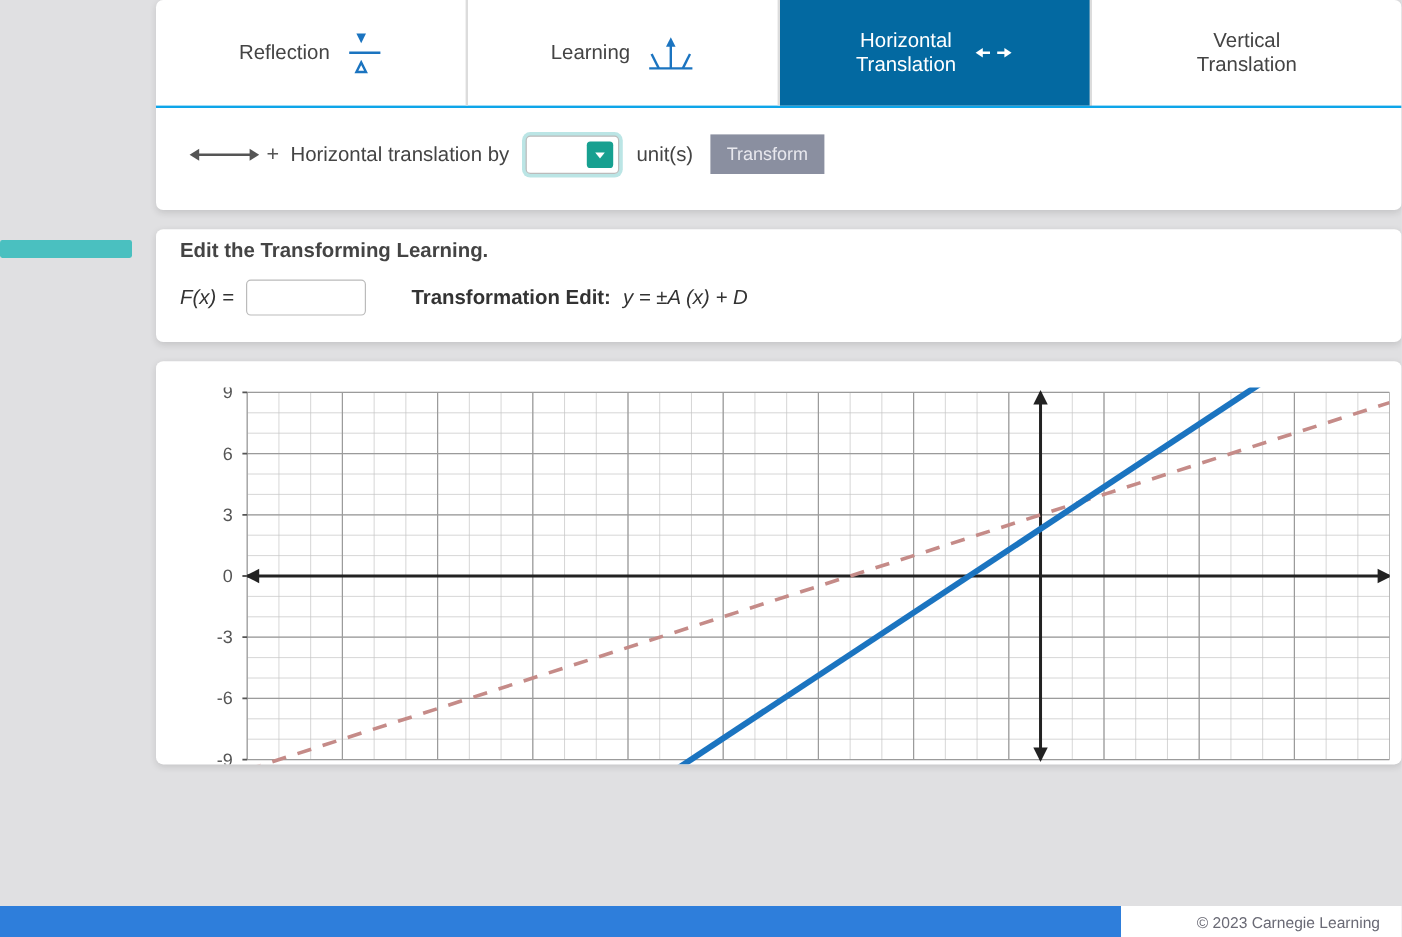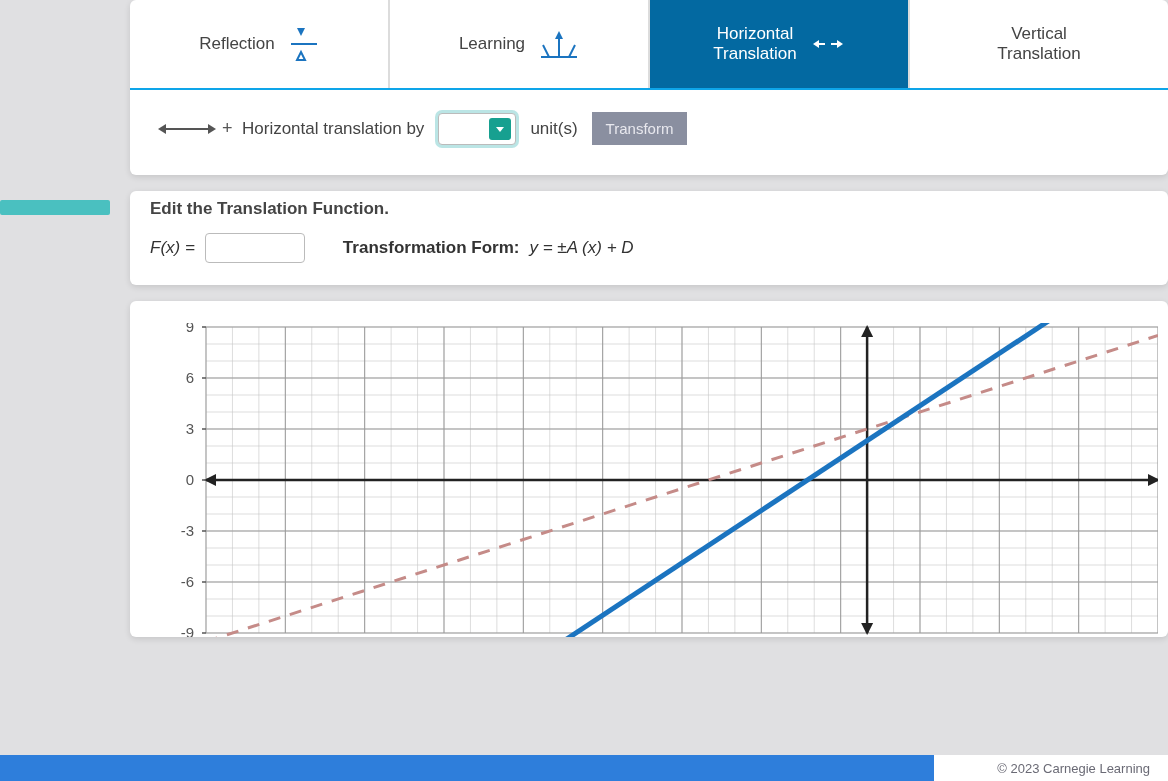--- a/index.html
+++ b/index.html
@@ -223,26 +223,26 @@
               <polygon points="2,4 10,4 6,9" fill="#fff"></polygon>
             </svg>
         </span>
       </span>
       <span>unit(s)</span>
       <span class="transform-btn">Transform</span>
     </div>
   </div>
 
   <div class="panel edit-section">
-    <div class="edit-title">Edit the Translation Function.</div>
+    <div class="edit-title">Edit the Transforming Learning.</div>
     <div class="fn-row">
       <span class="fn-label">F(x) =</span>
       <input class="fn-input" type="text" value="" style="">
       <span style="width:18px;"></span>
-      <span class="form-label">Transformation Form:</span>
+      <span class="form-label">Transformation Edit:</span>
       <span class="form-eq">y = ±A (x) + D</span>
     </div>
   </div>
 
   <div class="graph-panel">
     <svg class="graph-svg" id="graph-svg" width="1010" height="314">
         <line x1="58" y1="310" x2="1010" y2="310" stroke="#c6c6c6" stroke-width="0.6"></line>
         <line x1="58" y1="293" x2="1010" y2="293" stroke="#c6c6c6" stroke-width="0.6"></line>
         <line x1="58" y1="276" x2="1010" y2="276" stroke="#c6c6c6" stroke-width="0.6"></line>
         <line x1="58" y1="259" x2="1010" y2="259" stroke="#c6c6c6" stroke-width="0.6"></line>

